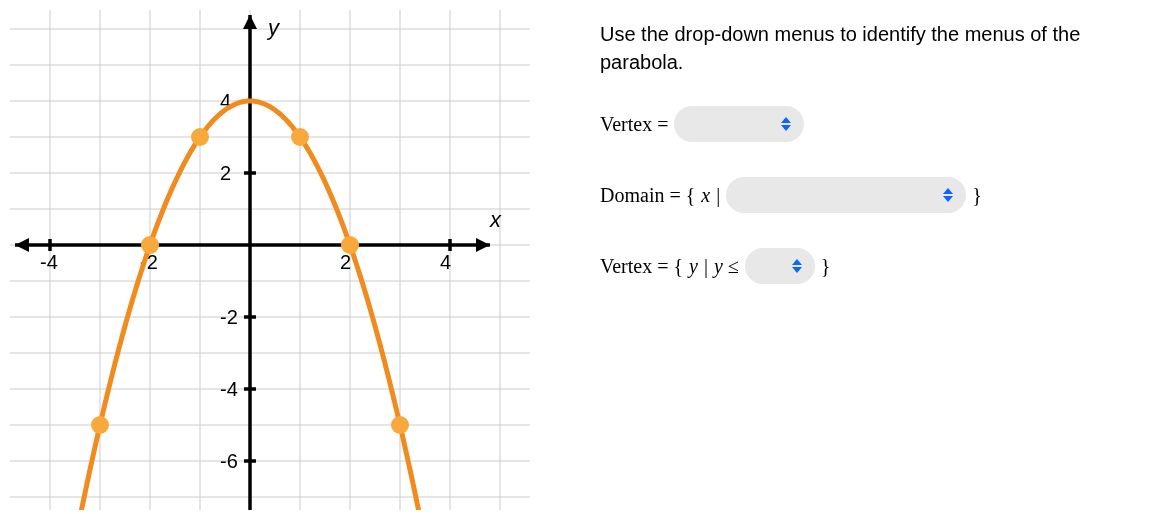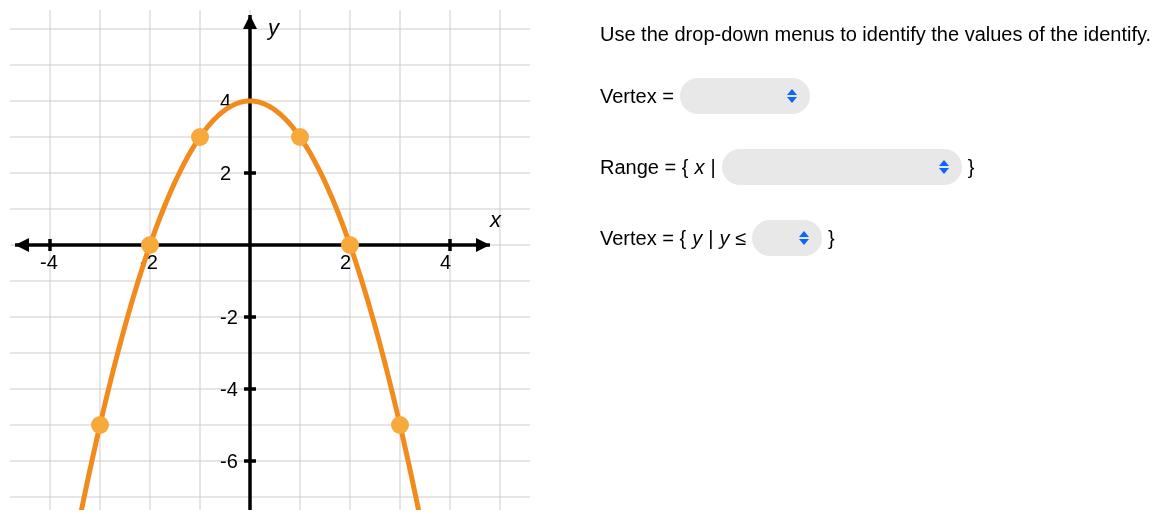--- a/index.html
+++ b/index.html
@@ -31,20 +31,21 @@
       font-size: 20px;
       line-height: 1.4;
       margin-bottom: 30px;
     }
     .form-row {
       font-size: 20px;
       display: flex;
       align-items: center;
       gap: 6px;
       margin-bottom: 35px;
+      font-family: Liberation Serif, serif;
     }
     .italic-var {
       font-style: italic;
     }
     .dropdown {
       display: inline-flex;
       align-items: center;
       justify-content: flex-end;
       background: #e8e8e8;
       border-radius: 18px;
@@ -144,38 +145,38 @@
       <circle cx="90" cy="415" r="9" class="point-dot"></circle>
       <circle cx="140" cy="235" r="9" class="point-dot"></circle>
       <circle cx="190" cy="127" r="9" class="point-dot"></circle>
       <circle cx="290" cy="127" r="9" class="point-dot"></circle>
       <circle cx="340" cy="235" r="9" class="point-dot"></circle>
       <circle cx="390" cy="415" r="9" class="point-dot"></circle>
     </svg>
 </div>
 
 <div class="text-container">
-  <p class="instruction">Use the drop-down menus to identify the values of the identify.</p>
+  <p class="instruction">Use the drop-down menus to identify the menus of the parabola.</p>
 
   <div class="form-row">
     <span>Vertex =</span>
     <span class="dropdown w-med">
       <span class="dropdown-caret">
         <svg viewBox="0 0 12 7">
             <path class="up" d="M6 0 L11 6 L1 6 Z"></path>
           </svg>
         <svg viewBox="0 0 12 7">
             <path class="down" d="M6 7 L11 1 L1 1 Z"></path>
           </svg>
       </span>
     </span>
   </div>
 
   <div class="form-row">
-    <span>Range = {</span>
+    <span>Domain = {</span>
       <span class="italic-var">x</span>
       <span>|</span>
     <span class="dropdown w-large">
       <span class="dropdown-caret">
         <svg viewBox="0 0 12 7">
             <path class="up" d="M6 0 L11 6 L1 6 Z"></path>
           </svg>
         <svg viewBox="0 0 12 7">
             <path class="down" d="M6 7 L11 1 L1 1 Z"></path>
           </svg>

